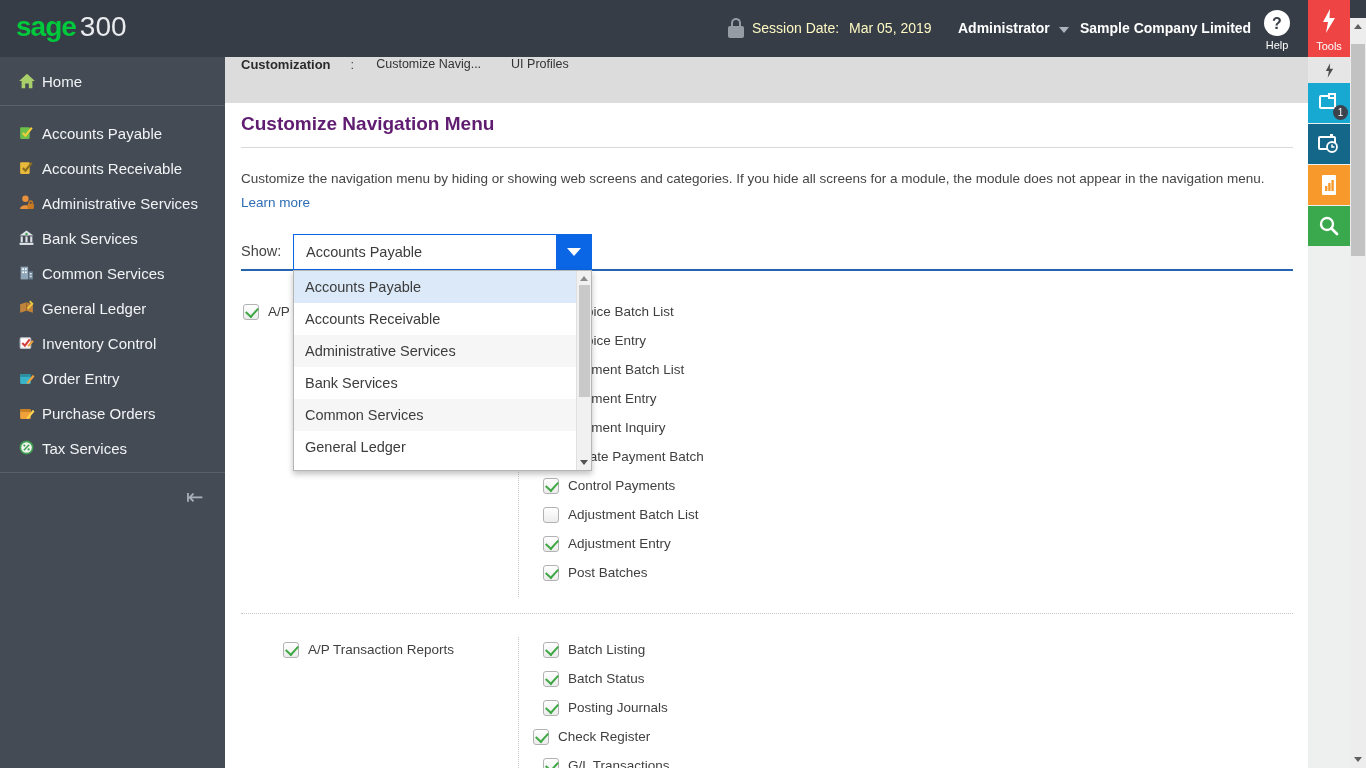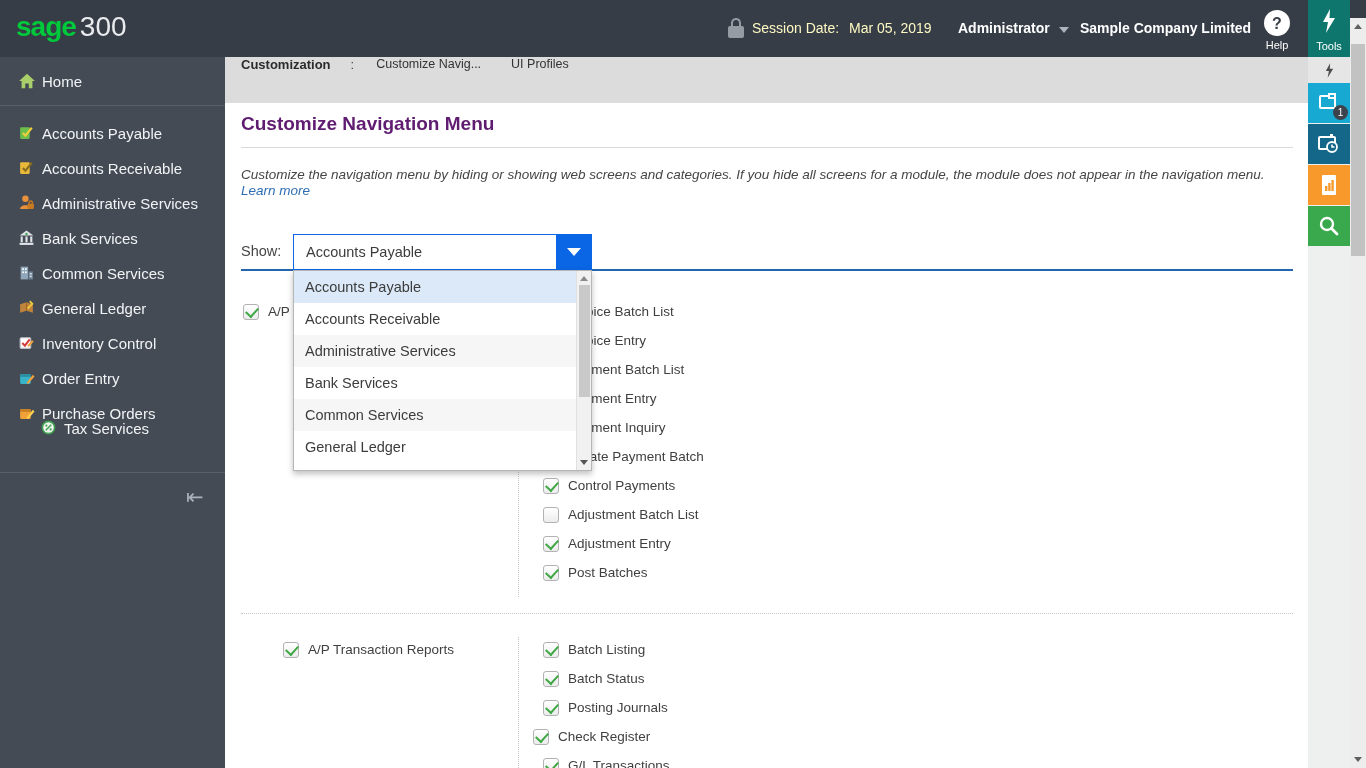--- a/index.html
+++ b/index.html
@@ -15,21 +15,21 @@
   .lock { position:absolute; left:728px; top:18px; width:16px; height:20px; }
   .lock .shackle { position:absolute; left:3px; top:0; width:10px; height:10px; border:2px solid #959ca4; border-bottom:none; border-radius:6px 6px 0 0; }
   .lock .bodyp { position:absolute; left:0; top:8px; width:16px; height:12px; background:#959ca4; border-radius:2px; }
   .session { position:absolute; left:752px; top:20px; font-size:14px; color:#fef9c3; }
   .tb-user { position:absolute; left:958px; top:20px; font-size:14px; font-weight:bold; color:#fff; cursor:pointer; }
   .caret-down { display:inline-block; width:0; height:0; border-left:5px solid transparent; border-right:5px solid transparent; border-top:6px solid #aeb4bb; margin-left:9px; }
   .tb-company { position:absolute; left:1080px; top:20px; font-size:14px; font-weight:bold; color:#fff; }
   .help-btn { position:absolute; left:1256px; top:10px; width:42px; height:44px; text-align:center; cursor:pointer; }
   .help-circle { width:26px; height:26px; margin:0 auto; background:#fff; border-radius:50%; }
   .help-label, .tools-label { font-size:11px; color:#fff; margin-top:3px; }
-  .tools-btn { position:absolute; left:1308px; top:0; width:42px; height:57px; background:#0f766e; text-align:center; cursor:pointer; }
+  .tools-btn { position:absolute; left:1308px; top:0; width:42px; height:57px; background:#ef4444; text-align:center; cursor:pointer; }
   .tools-btn svg { margin-top:9px; }
 
   
   .rail { position:absolute; left:1308px; top:57px; width:42px; height:711px; background:#eef0f0; z-index:25; }
   .rail-strip { position:absolute; left:0; top:0; width:42px; height:26px; background:#e6e6e6; display:flex; align-items:center; justify-content:center; }
   .sq { position:absolute; left:0; width:42px; height:40px; display:flex; align-items:center; justify-content:center; cursor:pointer; }
   .sq-badge { position:absolute; right:2px; bottom:3px; width:15px; height:15px; border-radius:50%; background:#3c434d; color:#fff; font-size:10px; line-height:15px; text-align:center; }
 
   
   .wsb { position:absolute; left:1350px; top:18px; width:16px; height:750px; background:#ededed; z-index:40; }
@@ -48,21 +48,21 @@
   
   .crumbbar { position:absolute; left:225px; top:57px; width:1083px; height:52px; background:#dcdcdc; display:flex; align-items:flex-start; z-index:5; }
   .crumb-root { margin-left:16px; font-size:13px; font-weight:bold; color:#2b2b2b; }
   .crumb-sep { margin-left:20px; font-size:13px; color:#444; }
   .crumb-tab { margin-left:22px; font-size:12.5px; color:#333; cursor:pointer; }
   .crumb-tab + .crumb-tab { margin-left:30px; }
 
   .main { position:absolute; left:225px; top:103px; width:1202px; height:665px; background:#fff; overflow:hidden; z-index:5; }
   .page-title { position:absolute; left:16px; top:10px; font-size:19px; font-weight:bold; color:#5f1c70; }
   .hr1 { position:absolute; left:16px; top:44px; width:1052px; border-top:1px solid #d9d9d9; }
-  .desc { position:absolute; left:16px; top:64px; width:1044px; font-size:13.5px; line-height:16px; color:#454545;font-style:italic; }
+  .desc { position:absolute; left:16px; top:64px; width:1044px; font-size:13.5px; line-height:24px; color:#454545; }
   .link { color:#2e6db4; cursor:pointer; }
 
   .show-label { position:absolute; left:16px; top:140px; font-size:14.5px; color:#454545; }
   .dd-field { position:absolute; left:68px; top:131px; width:299px; height:36px; background:#fff; border:1px solid #0a66e4; cursor:pointer; z-index:9; }
   .dd-value { position:absolute; left:12px; top:0; height:34px; line-height:34px; font-size:14.5px; color:#3c3c3c; }
   .dd-btn { position:absolute; right:-1px; top:-1px; width:36px; height:36px; background:#0a66e4; display:flex; align-items:center; justify-content:center; }
   .dd-btn .tri { width:0; height:0; border-left:7px solid transparent; border-right:7px solid transparent; border-top:8px solid #fff; }
   .blue-div { position:absolute; left:16px; top:166px; width:1052px; height:2px; background:#2565b0; z-index:6; }
 
   .dd-list { position:absolute; left:68px; top:167px; width:299px; height:201px; background:#fff; border:1px solid #b6b6b6; box-shadow:0 3px 6px rgba(0,0,0,0.25); z-index:12; }
@@ -263,21 +263,21 @@
     <div class="side-row" style="top:304px;">
       <span class="ic">
         <svg width="17" height="17" viewBox="0 0 16 16">
             <rect x="2" y="5" width="10" height="9" rx="1" fill="#39b3c8"></rect>
             <rect x="2" y="5" width="10" height="2.4" fill="#2a8ea0"></rect>
             <path d="M8 13 L14 5.5 L15.5 7 L9.5 14 Z" fill="#f0a13a"></path>
           </svg>
       </span>
       <span>Order Entry</span>
     </div>
-    <div class="side-row" style="top:354px;padding-left:22px;">
+    <div class="side-row" style="top:374px;">
       <span class="ic">
         <svg width="17" height="17" viewBox="0 0 16 16">
             <circle cx="8" cy="8" r="6.5" fill="#3f9e4f"></circle>
             <circle cx="8" cy="8" r="5" fill="#eef4ee"></circle>
             <line x1="5.5" y1="10.5" x2="10.5" y2="5.5" stroke="#3f9e4f" stroke-width="1.4"></line>
             <circle cx="6" cy="6.2" r="1" fill="#3f9e4f"></circle>
             <circle cx="10" cy="9.8" r="1" fill="#3f9e4f"></circle>
           </svg>
       </span>
       <span>Tax Services</span>

